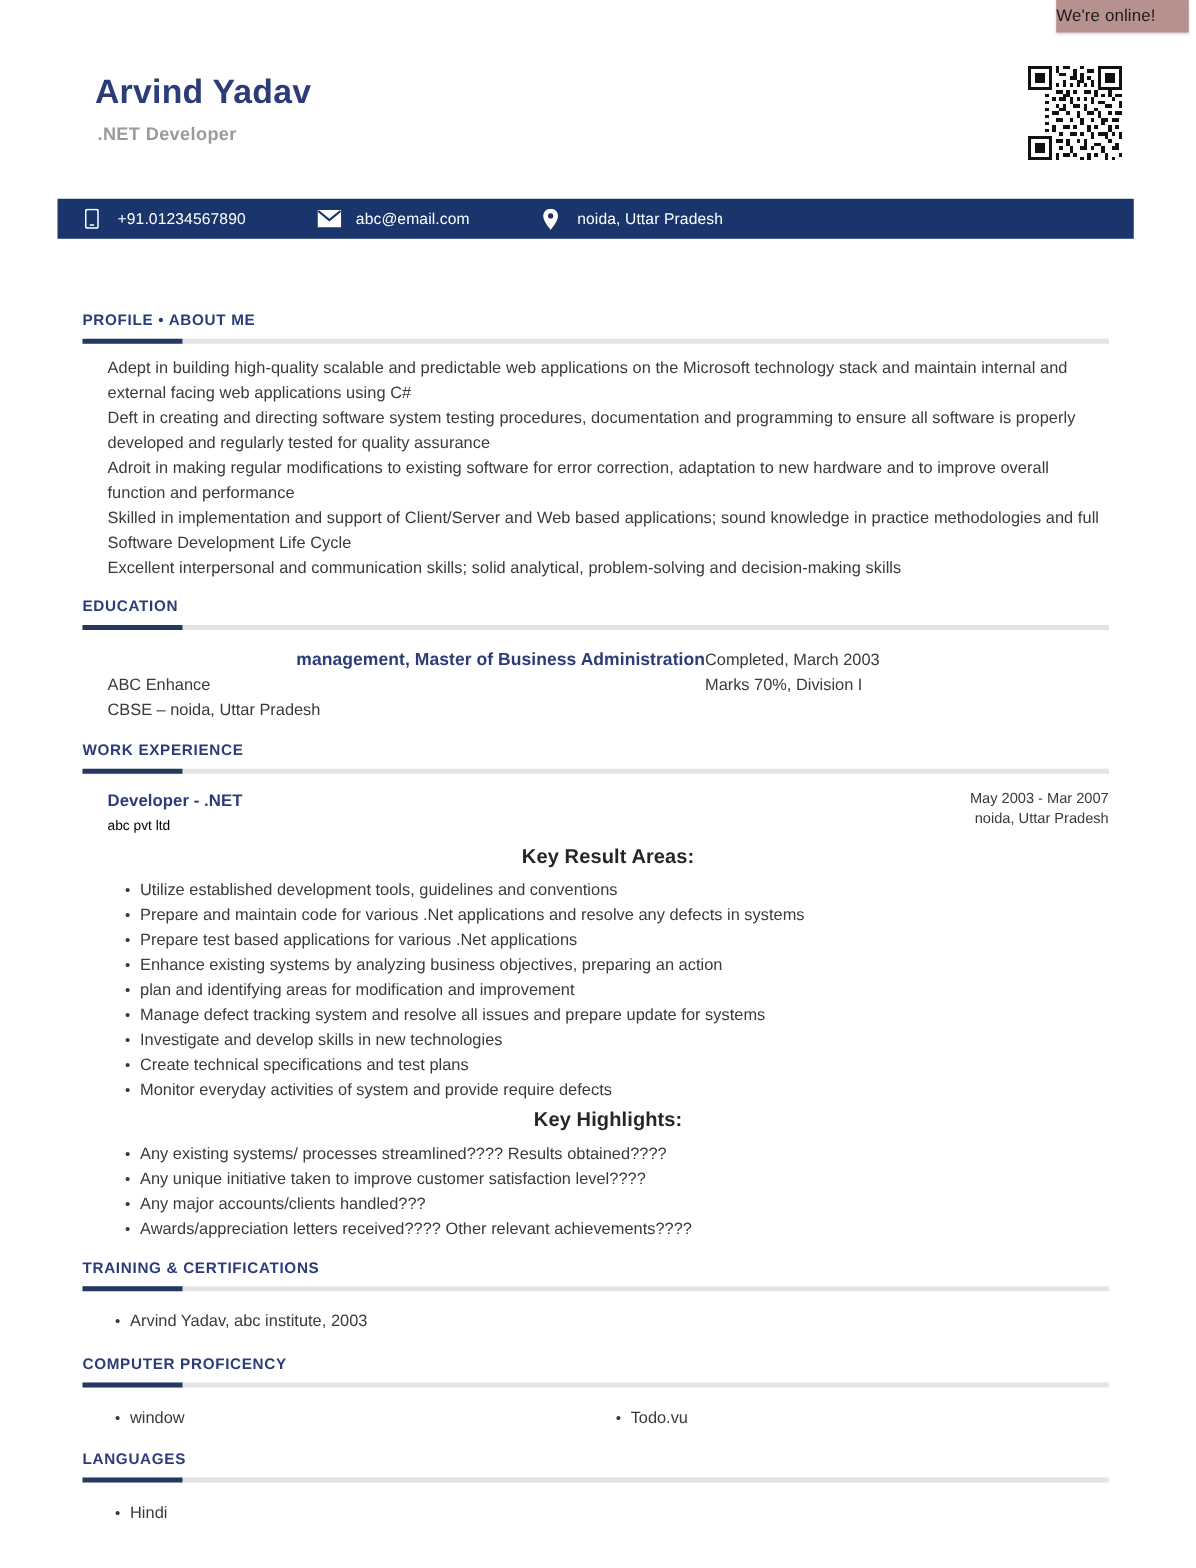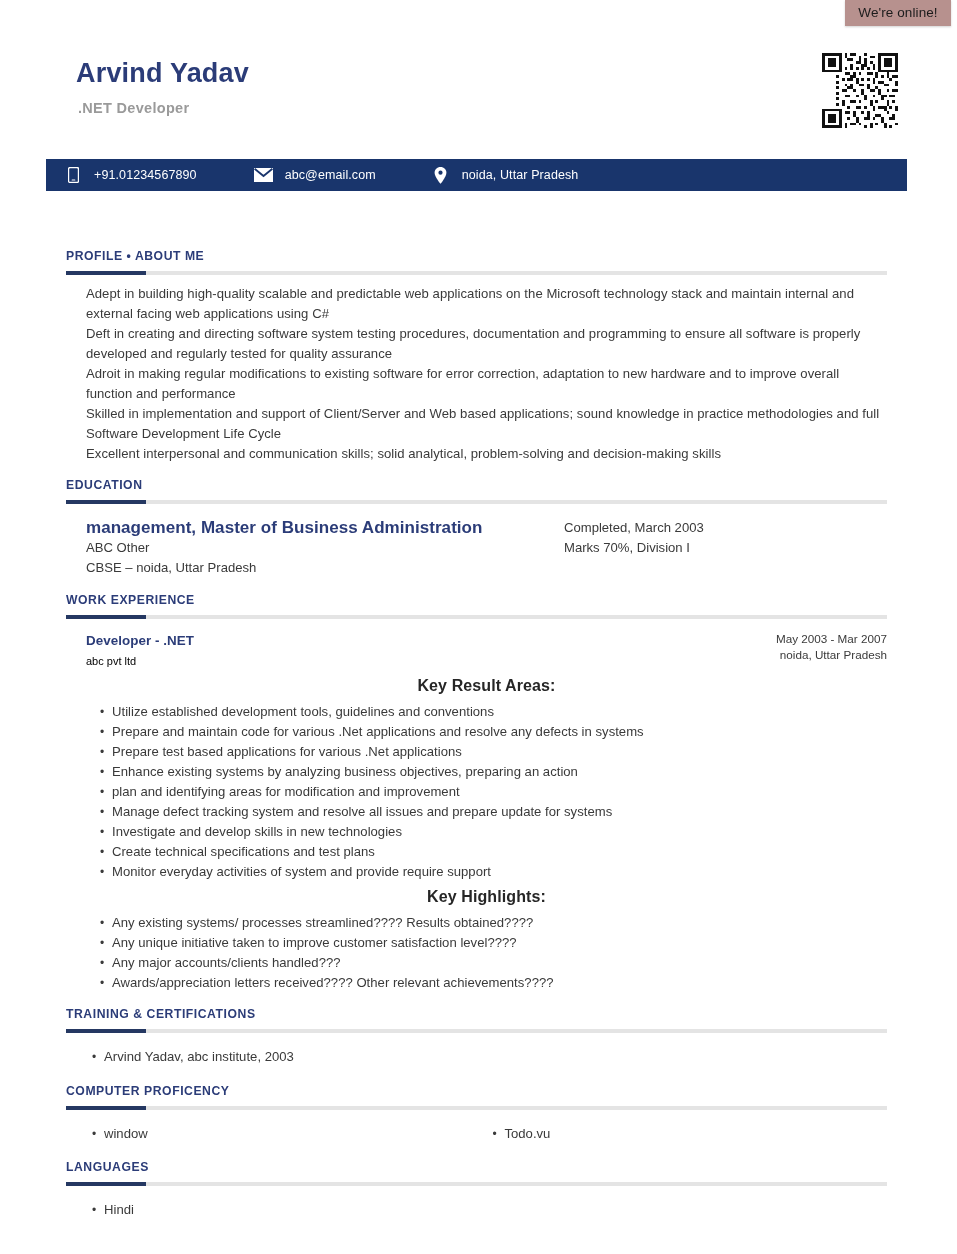--- a/index.html
+++ b/index.html
@@ -31,21 +31,20 @@
   .chat-widget {
     position: absolute;
     right: 6px;
     top: 0;
     width: 106px;
     height: 26px;
     background: #b7918e;
     color: #1c1c1c;
     font-size: 13.5px;
     line-height: 26px;
-    text-align: center;
     letter-spacing: .1px;
     box-shadow: 0 1px 2px rgba(0,0,0,.18);
     z-index: 40;
     cursor: pointer;
   }
 
   
   .header {
     position: absolute;
     left: 0; top: 0;
@@ -171,25 +170,26 @@
   }
 
   
   .edu-row {
     display: flex;
     padding-top: 4px;
   }
   .edu-left { width: 478px; }
   .edu-right { flex: 1; }
   .edu-degree {
-    font-size: 17px;
+    font-size: 14px;
     font-weight: bold;
     color: #2b3c78;
     line-height: 21px;
     letter-spacing: .05px;
+    text-align: right;
   }
   .edu-line {
     font-size: 13.1px;
     color: #3a3a3a;
     line-height: 20px;
   }
   .edu-meta {
     font-size: 13.1px;
     color: #3a3a3a;
     line-height: 20px;
@@ -489,21 +489,21 @@
 
     <div class="section">
       <div class="sec-head">
         <div class="sec-title">EDUCATION</div>
         <div class="sec-rule"></div>
       </div>
       <div class="sec-body">
         <div class="edu-row">
           <div class="edu-left">
             <div class="edu-degree">management, Master of Business Administration</div>
-            <div class="edu-line">ABC Other</div>
+            <div class="edu-line">ABC Enhance</div>
             <div class="edu-line">CBSE – noida, Uttar Pradesh</div>
           </div>
           <div class="edu-right">
             <div class="edu-meta">Completed, March 2003</div>
             <div class="edu-meta">Marks 70%, Division I</div>
           </div>
         </div>
       </div>
     </div>
 
@@ -528,21 +528,21 @@
         <div class="sub-head">Key Result Areas:</div>
         <ul class="bullets">
           <li>Utilize established development tools, guidelines and conventions</li>
           <li>Prepare and maintain code for various .Net applications and resolve any defects in systems</li>
           <li>Prepare test based applications for various .Net applications</li>
           <li>Enhance existing systems by analyzing business objectives, preparing an action</li>
           <li>plan and identifying areas for modification and improvement</li>
           <li>Manage defect tracking system and resolve all issues and prepare update for systems</li>
           <li>Investigate and develop skills in new technologies</li>
           <li>Create technical specifications and test plans</li>
-          <li>Monitor everyday activities of system and provide require support</li>
+          <li>Monitor everyday activities of system and provide require defects</li>
         </ul>
 
         <div class="sub-head">Key Highlights:</div>
         <ul class="bullets">
           <li>Any existing systems/ processes streamlined???? Results obtained????</li>
           <li>Any unique initiative taken to improve customer satisfaction level????</li>
           <li>Any major accounts/clients handled???</li>
           <li>Awards/appreciation letters received???? Other relevant achievements????</li>
         </ul>
 

